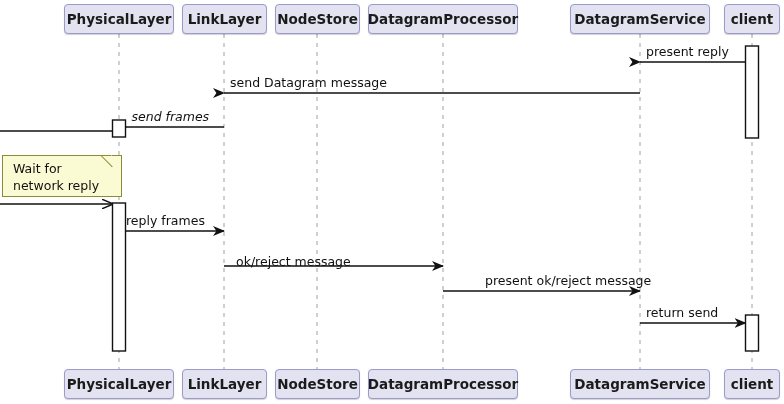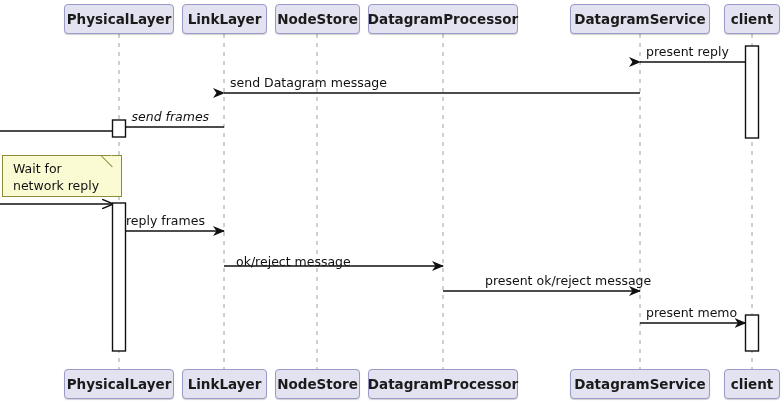--- a/index.html
+++ b/index.html
@@ -157,21 +157,21 @@
         <span>client</span>
       </div>
     </div>
   <div id="labels-layer">
       <div class="msg-label" style="top: 45px; left: 646px;">present reply</div>
       <div class="msg-label" style="top: 76px; left: 230px;">send Datagram message</div>
       <div class="msg-label" style="top: 110px; left: 131.5px; font-style: italic;">send frames</div>
       <div class="msg-label" style="top: 214px; left: 126px;">reply frames</div>
       <div class="msg-label" style="top: 249px; left: 236px; margin-top: 6px;">ok/reject message</div>
       <div class="msg-label" style="top: 274px; left: 449px; margin-left: 36px;">present ok/reject message</div>
-      <div class="msg-label" style="top: 306px; left: 646px;">present memo</div>
+      <div class="msg-label" style="top: 306px; left: 646px;">return send</div>
     </div>
   <div id="notes-layer">
       <div class="note" style="left: 2px; top: 155px; width: 120px; height: 42px;">Wait for
 network reply</div>
       <div class="note-fold" style="left: 101px; top: 155px;"></div>
       <div class="note-fold-line" style="left: 101px; top: 155px; width: 15.5px; transform: rotate(45deg);"></div>
     </div>
 </div>
 
 </body></html>

